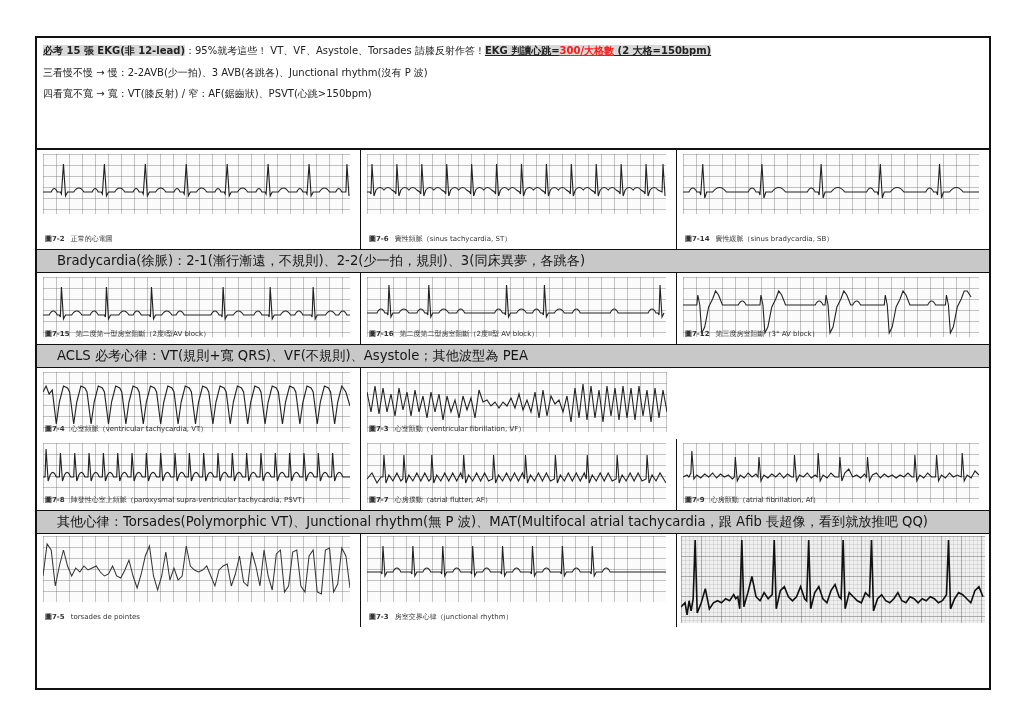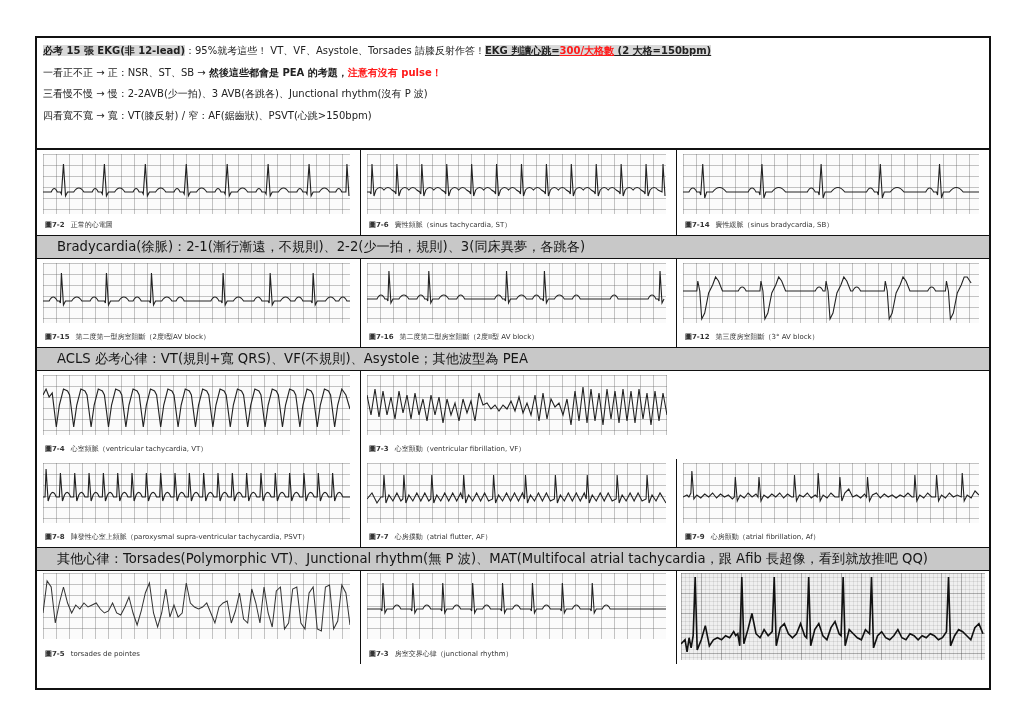--- a/index.html
+++ b/index.html
@@ -18,22 +18,22 @@
   .intro .bold { font-weight: bold; }
   .intro .red { color: #ff1a1a; font-weight: bold; }
   .intro .ul { text-decoration: underline; font-weight: bold; background: #d9d9d9; }
   .intro .ul .red { text-decoration: underline; }
 
   .section-header {
     height: 24px; background: #c8c8c8; border-top: 1px solid #111; border-bottom: 1.5px solid #111;
     font-size: 13.2px; line-height: 22px; padding-left: 20px; white-space: nowrap; color: #151515;
   }
 
-  .row { display: flex; height: 88px; }
-  .row.first { height: 85px; text-align: right; }
+  .row { display: flex; height: 71px; }
+  .row.first { height: 99px; text-align: right; }
   .row.last { height: 93px; }
   .cell {
     position: relative; border-right: 1.5px solid #111; overflow: hidden; background: #fff;
   }
   .cell:last-child { border-right: none; }
   .cell.c1 { width: 324px; }
   .cell.c2 { width: 316px; }
   .cell.c3 { flex: 1; }
 
   .strip {
@@ -65,23 +65,20 @@
 </style>
 </head>
 <body>
 
 <div class="sheet">
 
   <div class="intro">
     <div class="line">
       <span class="hl">必考 15 張 EKG(非 12-lead)</span><span>：95%就考這些！ VT、VF、Asystole、Torsades 請膝反射作答！</span><span class="ul"><span>EKG 判讀心跳=</span><span class="red">300/大格數</span><span> (2 大格=150bpm)</span></span>
     </div>
-    <div class="line">
-      <span>一看正不正 → 正：NSR、ST、SB → </span><span class="bold">然後這些都會是 PEA 的考題，</span><span class="red">注意有沒有 pulse！</span>
-    </div>
     <div class="line">三看慢不慢 → 慢：2-2AVB(少一拍)、3 AVB(各跳各)、Junctional rhythm(沒有 P 波)</div>
     <div class="line">四看寬不寬 → 寬：VT(膝反射) / 窄：AF(鋸齒狀)、PSVT(心跳&gt;150bpm)</div>
   </div>
 
   <div class="row first">
     <div class="cell c1">
       <div class="strip">
         <svg viewBox="0 0 300 60" preserveAspectRatio="none">
           <path d="M0,38 L8,38 Q11,31 14,38 L17,38 L18,40 L20,10 L22,42 L24,38 L30,38 Q35,30 40,38 L48,38 Q51,31 54,38 L57,38 L58,40 L60,10 L62,42 L64,38 L70,38 Q75,30 80,38 L88,38 Q91,31 94,38 L97,38 L98,40 L100,10 L102,42 L104,38 L110,38 Q115,30 120,38 L128,38 Q131,31 134,38 L137,38 L138,40 L140,10 L142,42 L144,38 L150,38 Q155,30 160,38 L168,38 Q171,31 174,38 L177,38 L178,40 L180,10 L182,42 L184,38 L190,38 Q195,30 200,38 L208,38 Q211,31 214,38 L217,38 L218,40 L220,10 L222,42 L224,38 L230,38 Q235,30 240,38 L248,38 Q251,31 254,38 L257,38 L258,40 L260,10 L262,42 L264,38 L270,38 Q275,30 280,38 L286,38 Q289,31 292,38 L296,38 L297,10 L299,42" fill="none" stroke="#222" stroke-width="1.1"></path>
         </svg>

